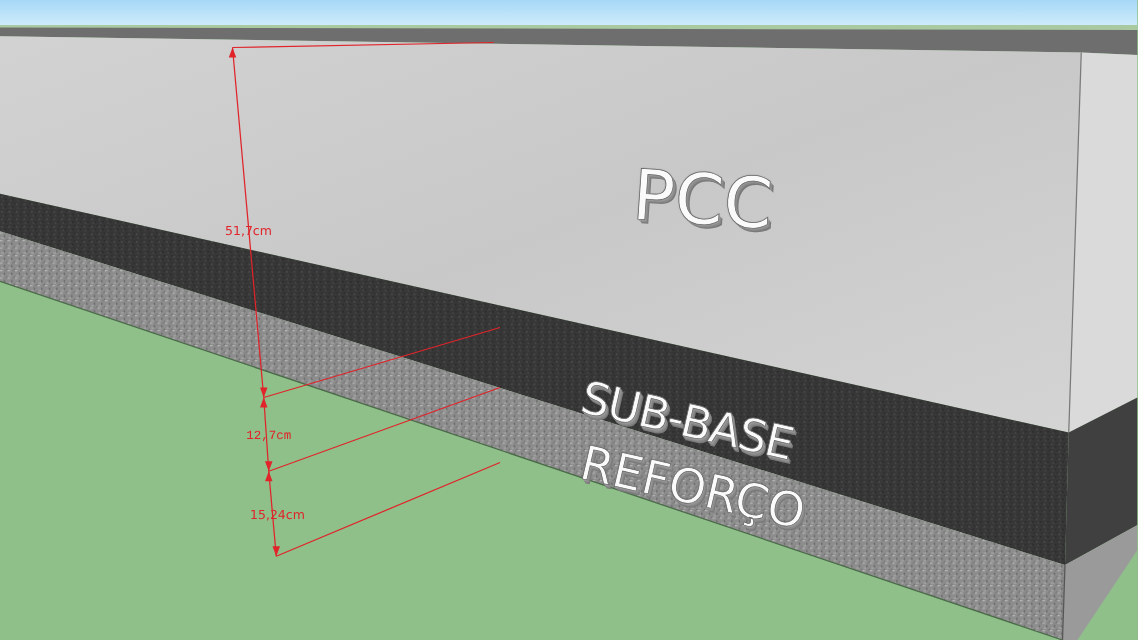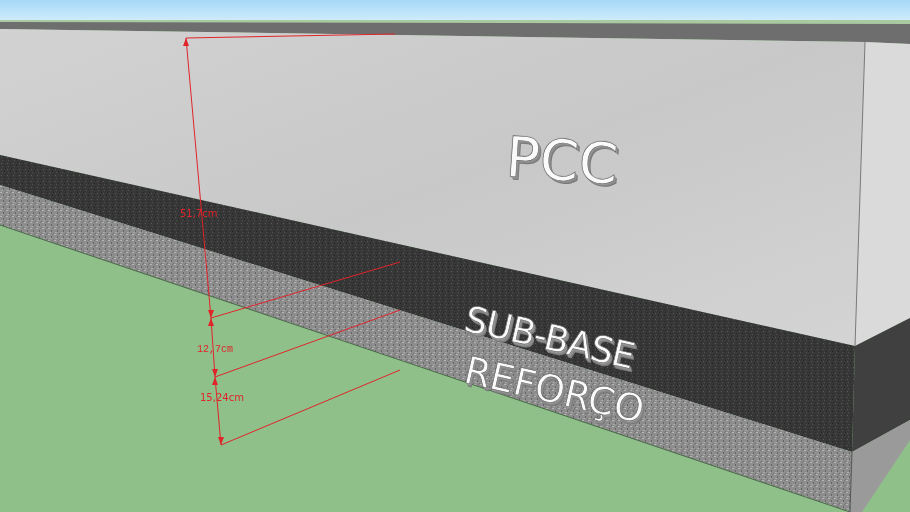--- a/index.html
+++ b/index.html
@@ -94,20 +94,20 @@
     <g fill="#e0242a">
       <polygon points="183,46 189,46 186,38"></polygon>
       <polygon points="208,310 214,310 211,318"></polygon>
       <polygon points="208,326 214,326 211,318"></polygon>
       <polygon points="212,369 218,369 215,377"></polygon>
       <polygon points="212,385 218,385 215,377"></polygon>
       <polygon points="218,437 224,437 221,445"></polygon>
     </g>
   </svg>
 
-  <div class="dim" style="left:180px; top:180px;margin-top:28px;">51,7cm</div>
+  <div class="dim" style="left:180px; top:180px;">51,7cm</div>
   <div class="dim" style="left:197px; top:344px;font-family:Liberation Mono, monospace;">12,7cm</div>
-  <div class="dim" style="left:200px; top:392px;">15,24cm</div>
+  <div class="dim" style="left:200px; top:407px;">15,24cm</div>
 
   <div class="label3d" style="left:506px; top:128px; font-size:56px; transform:rotate(4deg);">PCC</div>
   <div class="label3d" style="left:470px; top:298px; font-size:36px; transform:rotate(13deg); transform-origin:left top; letter-spacing:-1px;">SUB-BASE</div>
   <div class="label3d" style="left:470px; top:348px; font-size:38px; transform:rotate(13deg); transform-origin:left top;">REFORÇO</div>
 </div>
 
 </body></html>

